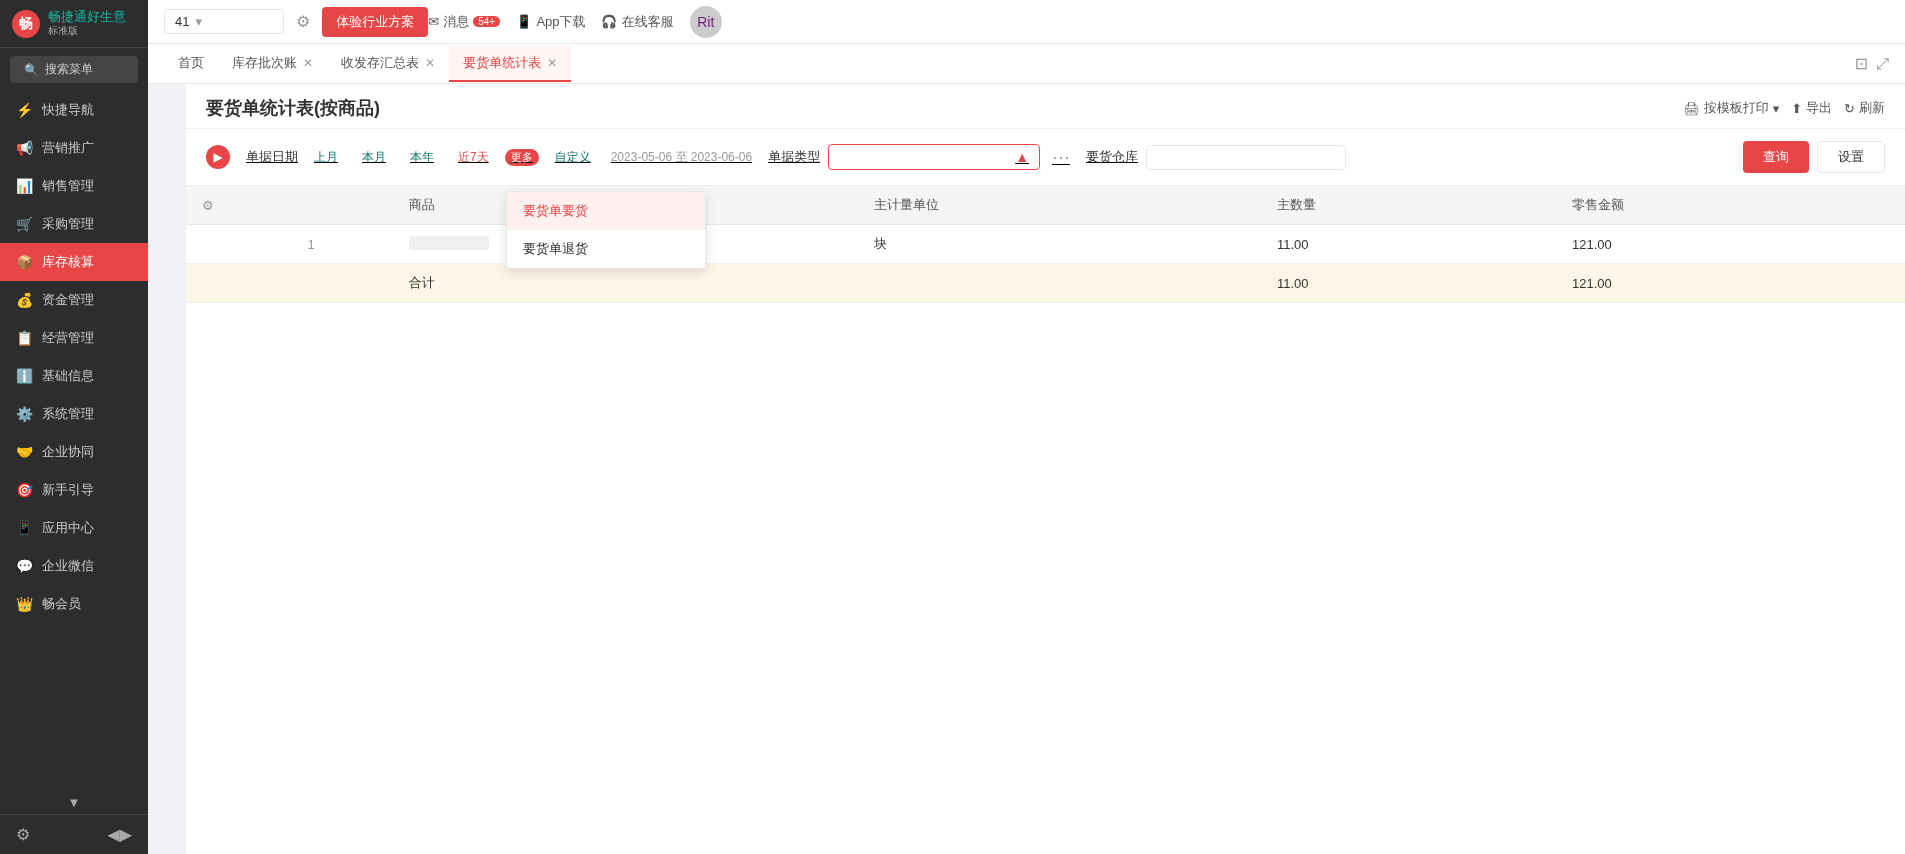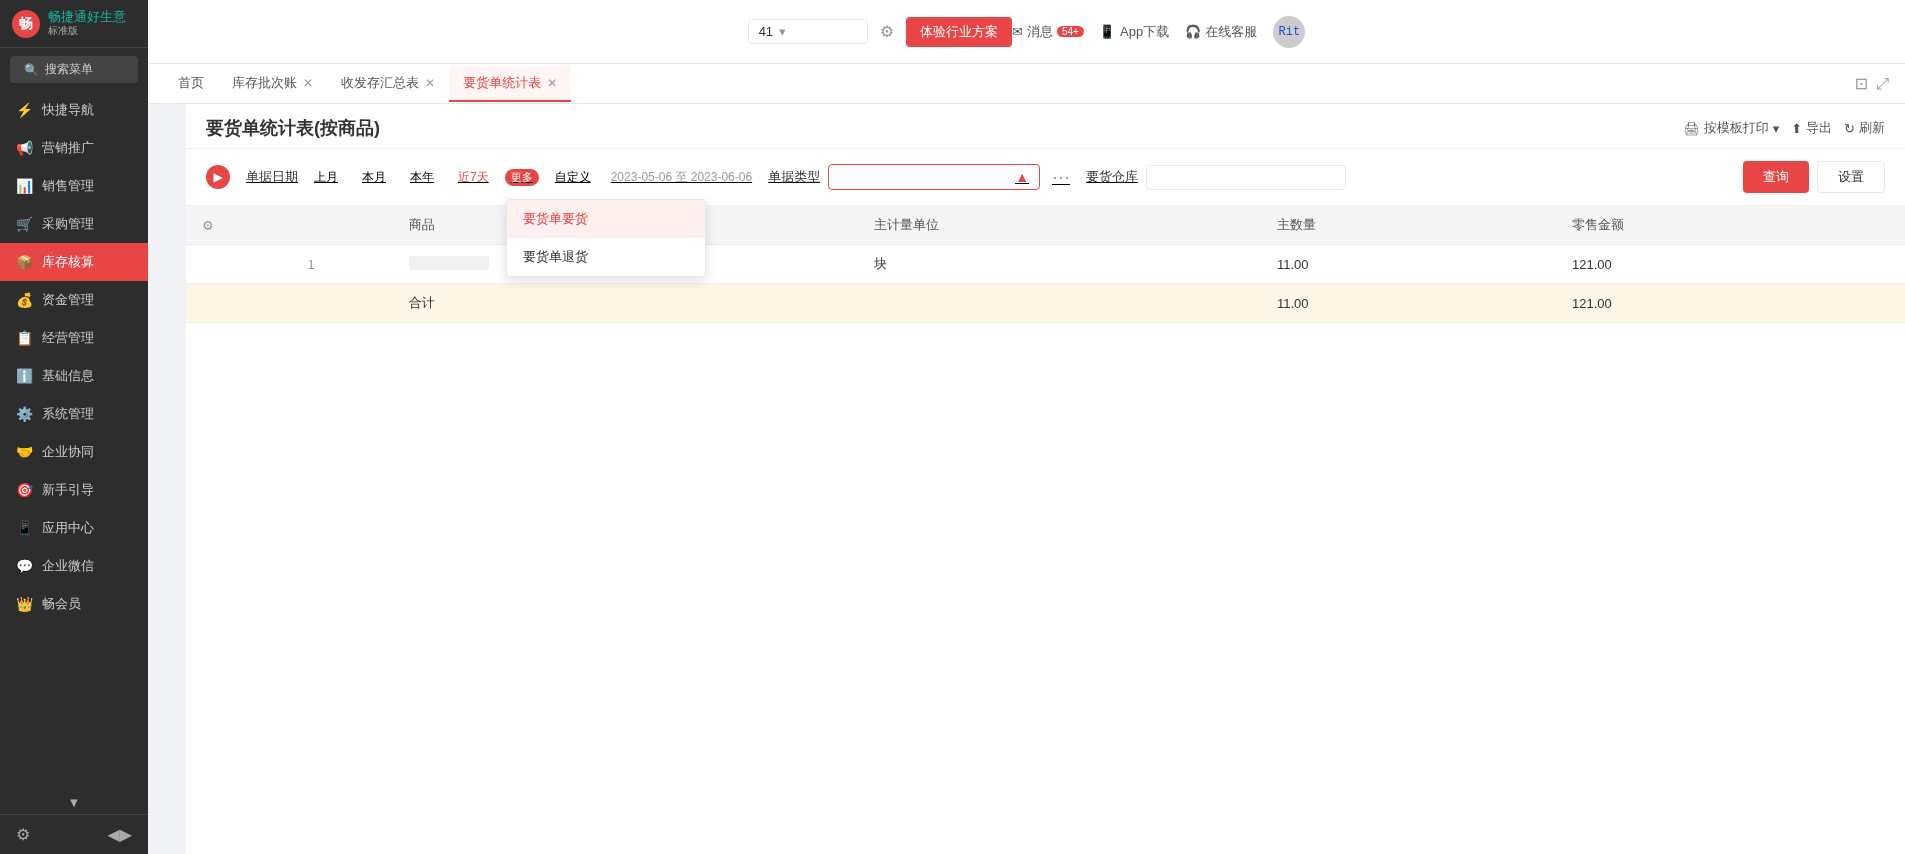--- a/index.html
+++ b/index.html
@@ -87,27 +87,27 @@
       padding: 10px 16px;
       border-top: 1px solid #444;
     }
     .sidebar-bottom-icon { color: #aaa; cursor: pointer; font-size: 16px; }
 
     
     .main { flex: 1; display: flex; flex-direction: column; overflow: hidden; }
 
     
     .top-header {
-      height: 64px;
+      height: 44px;
       background: #fff;
       display: flex;
       align-items: center;
       padding: 16px 16px;
       border-bottom: 1px solid #e8e8e8;
-      justify-content: center;
+      justify-content: flex-start;
       flex-shrink: 0;
     }
     .top-header-left { display: flex; align-items: center; gap: 12px; }
     .store-selector {
       display: flex;
       align-items: center;
       border: 1px solid #e8e8e8;
       border-radius: 4px;
       padding: 4px 10px;
       cursor: pointer;
@@ -122,21 +122,21 @@
       color: #fff;
       border: none;
       border-radius: 4px;
       padding: 6px 14px;
       font-size: 13px;
       cursor: pointer;
     }
     .top-header-right { display: flex; align-items: center; gap: 16px; }
     .header-action { display: flex; align-items: center; gap: 4px; color: #555; cursor: pointer; font-size: 13px; }
     .badge { background: #e84646; color: #fff; border-radius: 10px; padding: 0 5px; font-size: 10px; min-width: 18px; text-align: center; }
-    .user-avatar { width: 32px; height: 32px; background: #ccc; border-radius: 50%; overflow: hidden; display: flex; align-items: center; justify-content: center; color: #1d4ed8; font-size: 12px; font-family: Liberation Mono, monospace; }
+    .user-avatar { width: 32px; height: 32px; background: #ccc; border-radius: 50%; overflow: hidden; display: flex; align-items: center; justify-content: center; color: #701a75; font-size: 14px; }
 
     
     .tab-bar {
       height: 40px;
       background: #fff;
       display: flex;
       align-items: center;
       padding: 0 16px;
       border-bottom: 1px solid #e8e8e8;
       flex-shrink: 0;
@@ -194,21 +194,21 @@
       justify-content: center;
       cursor: pointer;
       font-size: 12px;
       flex-shrink: 0;
     }
     .filter-group { display: flex; align-items: center; gap: 8px; text-decoration: underline; }
     .filter-label { font-size: 13px; color: #333; white-space: nowrap; }
     .date-btn {
       padding: 4px 8px;
       font-size: 12px;
-      color: #000000;
+      color: #0f766e;
       cursor: pointer;
       border-radius: 3px;
     }
     .date-btn.active { color: #e84646; }
     .date-badge { background: #e84646; color: #fff; border-radius: 10px; padding: 1px 6px; font-size: 11px; cursor: pointer; }
     .date-range { font-size: 12px; color: #999; margin-left: 4px; }
     .filter-input-wrap {
       display: flex;
       align-items: center;
       border: 1px solid #e84646;
@@ -252,21 +252,21 @@
       border: 1px solid #e8e8e8;
       border-radius: 4px;
       padding: 6px 20px;
       font-size: 13px;
       cursor: pointer;
     }
 
     
     .dropdown-menu {
       position: absolute;
-      top: 50px;
+      top: 62px;
       left: 320px;
       background: #fff;
       border: 1px solid #e8e8e8;
       border-radius: 4px;
       box-shadow: 0 4px 12px rgba(0,0,0,0.12);
       min-width: 200px;
       z-index: 100;
     }
     .dropdown-item {
       padding: 10px 16px;

